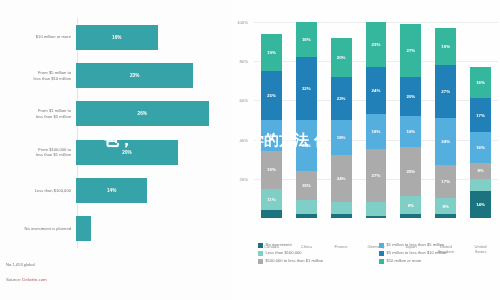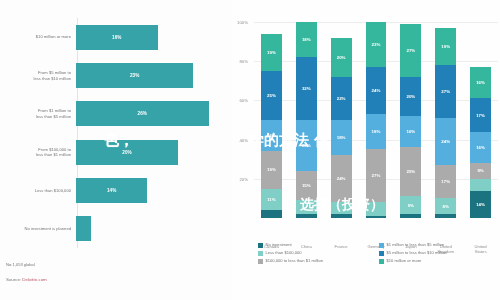--- a/index.html
+++ b/index.html
@@ -350,16 +350,15 @@
         <div class="legend-item">
           <span class="legend-swatch" style="background: rgb(41, 179, 152);"></span>
           <span class="legend-text">$10 million or more</span>
         </div>
       </div>
   </div>
 
   <div class="cn-overlay" id="cn-line-1">色，</div>
   <div class="cn-overlay" id="cn-line-1b">学的方法 你</div>
   <div class="cn-overlay" id="cn-line-2">：</div>
-  <div class="cn-overlay" id="cn-line-2b">选择（投资）</div>
 
   <div id="veil"></div>
 </div>
 
 </body></html>

